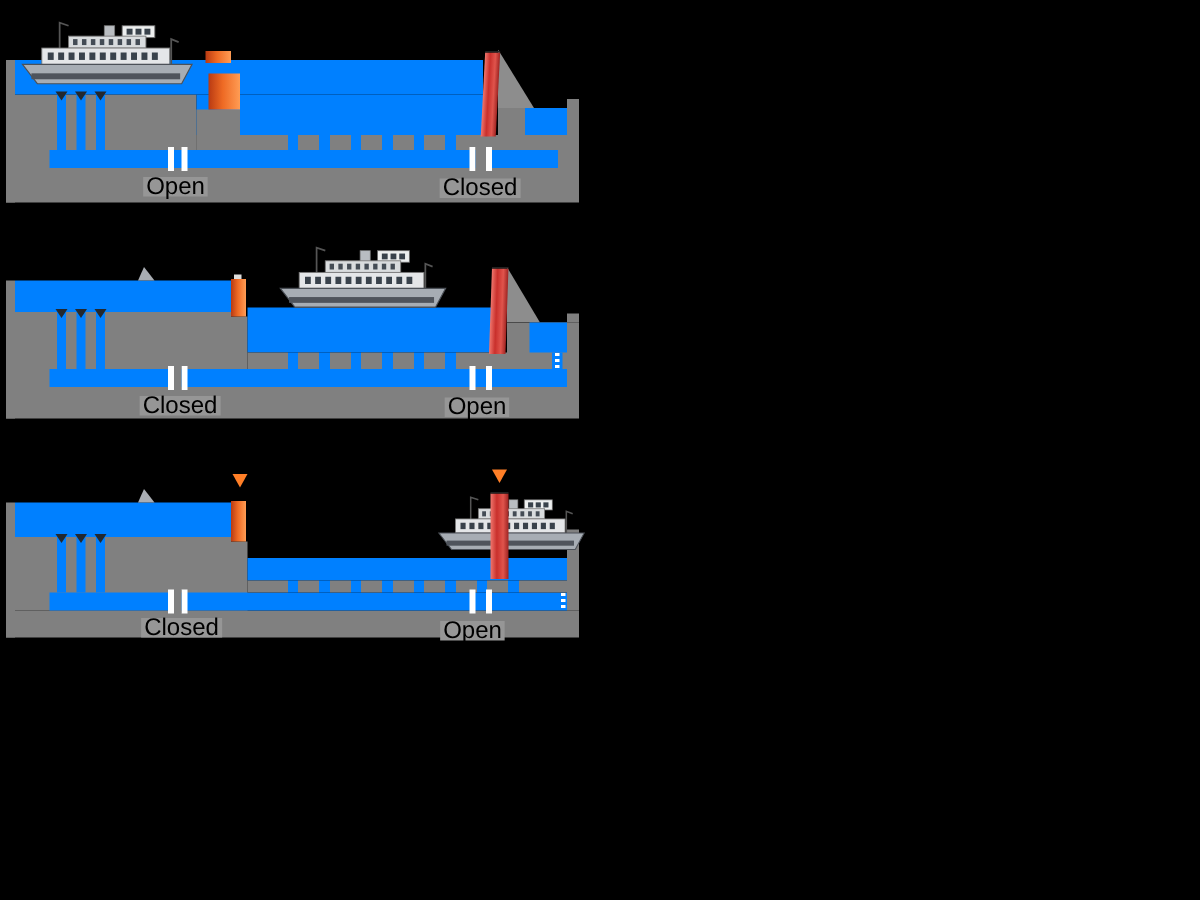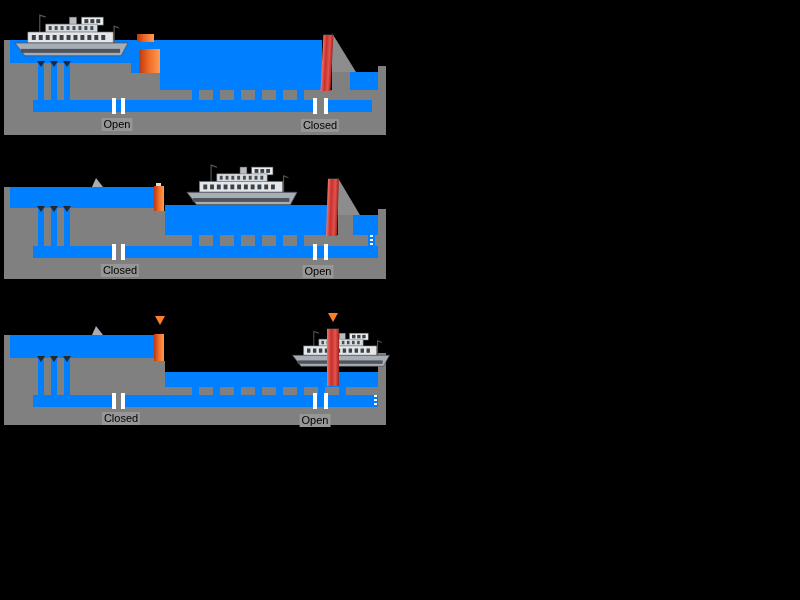--- a/index.html
+++ b/index.html
@@ -16,21 +16,21 @@
   .ground{background:var(--ground);z-index:1;}
   .ground4{background:var(--ground);z-index:4;}
   .floor{z-index:3;}
   .dashfloor{background:repeating-linear-gradient(90deg,var(--ground) 0 14px,var(--water) 14px 21px);z-index:3;}
   .bar{background:var(--valve_white);z-index:5;}
   .gapclosed{background:var(--ground);z-index:5;}
   .gate{z-index:7;}
   .gate-red{background:linear-gradient(90deg,#ef766d 0%,var(--gate_red) 35%,#e0544c 70%,#9e2422 100%);border-top:1px solid #222;}
   .gate-orange{background:linear-gradient(90deg,#b93a12 0%,var(--gate_orange) 45%,#ff9c54 100%);}
   .tri{clip-path:polygon(0 0,100% 100%,0 100%);background:#8d8d8d;z-index:3;}
-  .vlabel{position:absolute;transform:translateX(-50%);font-size:11px;line-height:13px;
+  .vlabel{position:absolute;transform:translateX(-50%);font-size:16px;line-height:13px;
           color:#000;background:var(--label_bg);padding:0 2px;white-space:nowrap;z-index:9;}
   .arrow-down{width:0;height:0;border-left:5px solid transparent;border-right:5px solid transparent;
               border-top:9px solid #ff7f27;z-index:8;}
   .intake-arrow{width:0;height:0;border-left:4px solid transparent;border-right:4px solid transparent;
                 border-top:6px solid #23282e;z-index:4;}
   .buoy{width:0;height:0;border-left:4px solid transparent;border-right:7px solid transparent;
         border-bottom:9px solid #a9adb3;z-index:4;}
   .grating{background:repeating-linear-gradient(180deg,#fff 0 2px,transparent 2px 4px);z-index:4;}
   .whitetip{background:#ddd;z-index:7;}
   .ship{position:absolute;z-index:6;}

